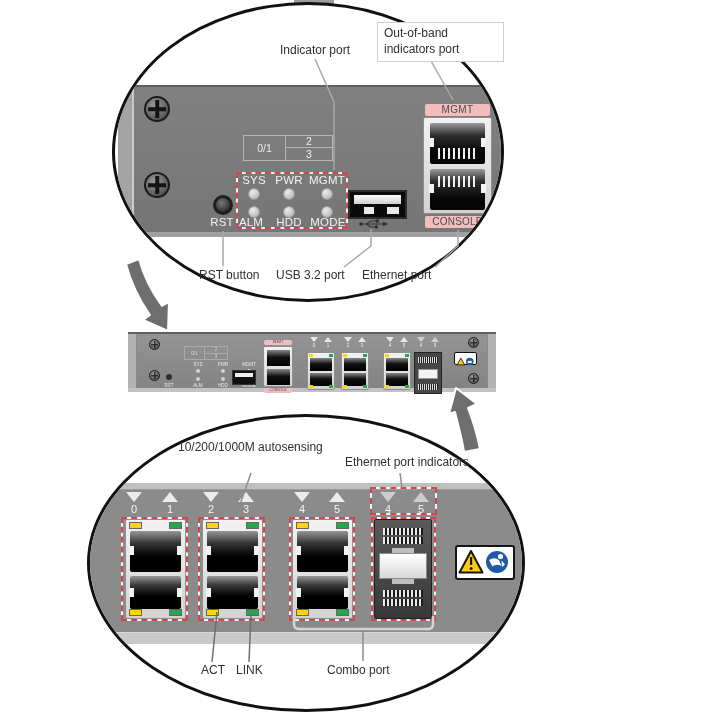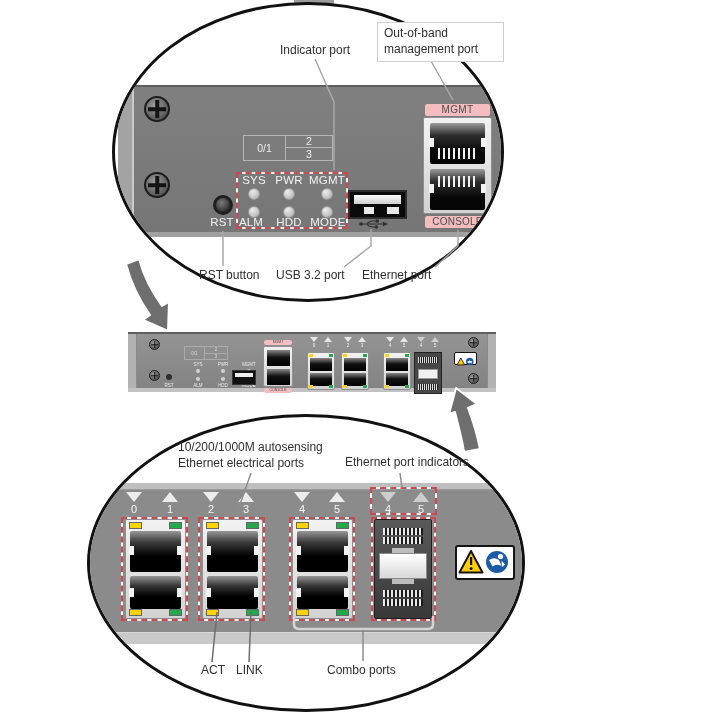--- a/index.html
+++ b/index.html
@@ -334,26 +334,25 @@
     <path d="M294,616 L294,624 Q294,629 299,629 L428,629 Q433,629 433,624 L433,616" stroke="#d4d4d4" stroke-width="2.5" fill="none"></path>
     <path d="M363,630 L363,661" stroke="#8d8d8d" stroke-width="1.5" fill="none"></path>
 
     <path d="M168,331 L143,320 L150,315 C138,298 131,283 126,264 L139,259 C144,277 151,291 162,306 L169,302 Z" fill="#6e6e6e" stroke="#fff" stroke-width="2" stroke-linejoin="round"></path>
     <path d="M456,388 L449,414 L455,412 C458,425 462,438 464,452 L480,449 C477,434 473,421 468,408 L477,404 Z" fill="#6e6e6e" stroke="#fff" stroke-width="2" stroke-linejoin="round"></path>
   </svg>
 
   <div class="callout" style="left:280px;top:43px">Indicator port</div>
   <div class="callout" style="left:377px;top:22px;width:127px;background:#fff;border:1px solid #cfcfcf;padding:2px 6px 4px 6px;line-height:16px;white-space:normal;z-index:20">
     <div>Out-of-band</div>
-    <div>management port</div>
+    <div>indicators port</div>
   </div>
   <div class="callout" style="left:199px;top:268px">RST button</div>
   <div class="callout" style="left:276px;top:268px">USB 3.2 port</div>
   <div class="callout" style="left:362px;top:268px">Ethernet port</div>
   <div class="callout" style="left:178px;top:439px;line-height:16px">
     <div>10/200/1000M autosensing</div>
-    <div>Ethernet electrical ports</div>
   </div>
   <div class="callout" style="left:345px;top:455px">Ethernet port indicators</div>
   <div class="callout" style="left:201px;top:663px">ACT</div>
   <div class="callout" style="left:236px;top:663px">LINK</div>
-  <div class="callout" style="left:327px;top:663px">Combo ports</div>
+  <div class="callout" style="left:327px;top:663px">Combo port</div>
 </div>
 
 </body></html>

